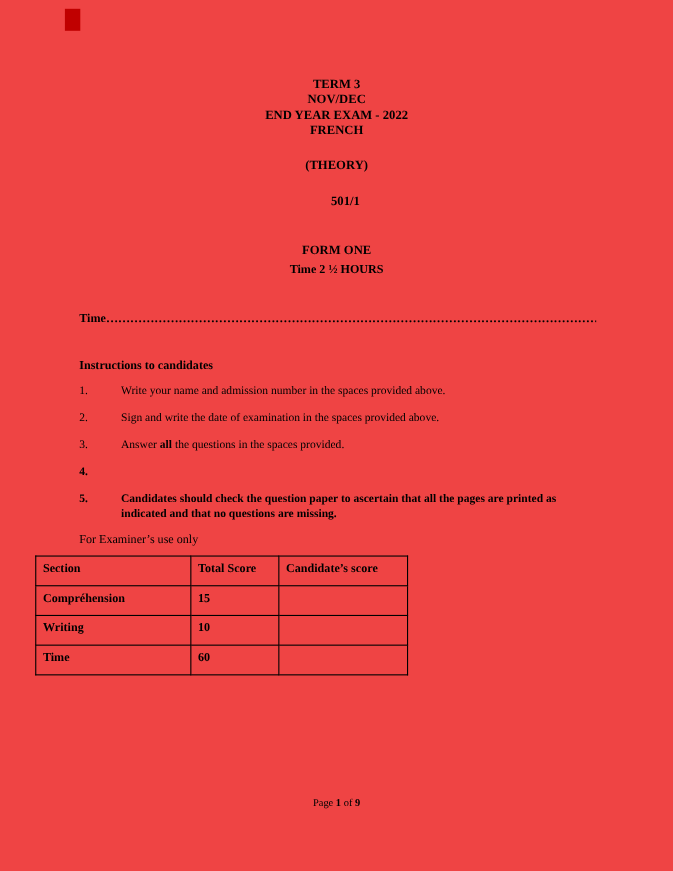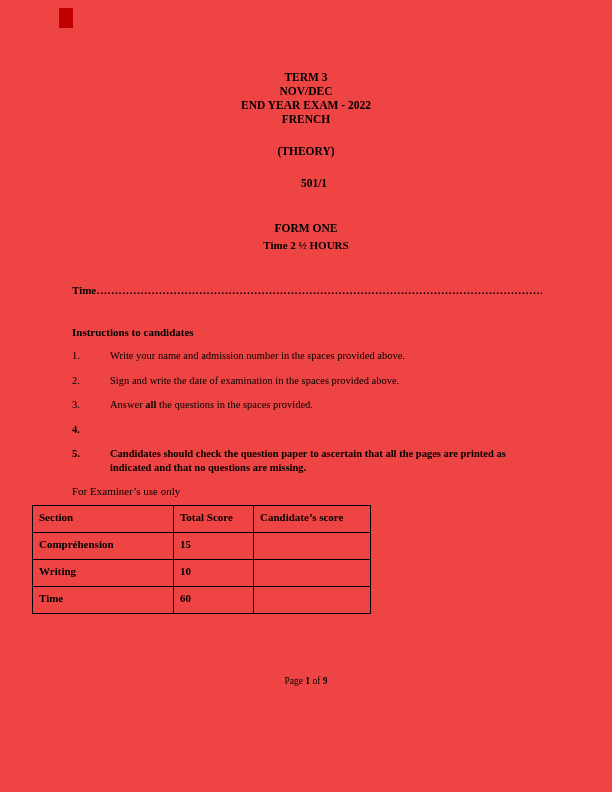--- a/index.html
+++ b/index.html
@@ -83,21 +83,21 @@
     padding:5px 6px 9px 6px;
     font-size:11px;
     font-weight:bold;
   }
   .col-section   { width:141px; }
   .col-total     { width:80px;  }
   .col-candidate { width:117px; }
   .cell-big { font-size:13px; }
   .footer {
     position:absolute;
-    left:0; top:676px;
+    left:0; top:726px;
     width:612px;
     text-align:center;
     font-size:9.5px;
   }
   .footer .b { font-weight:bold; }
 </style>
 </head>
 <body>
 
 <div class="page">

